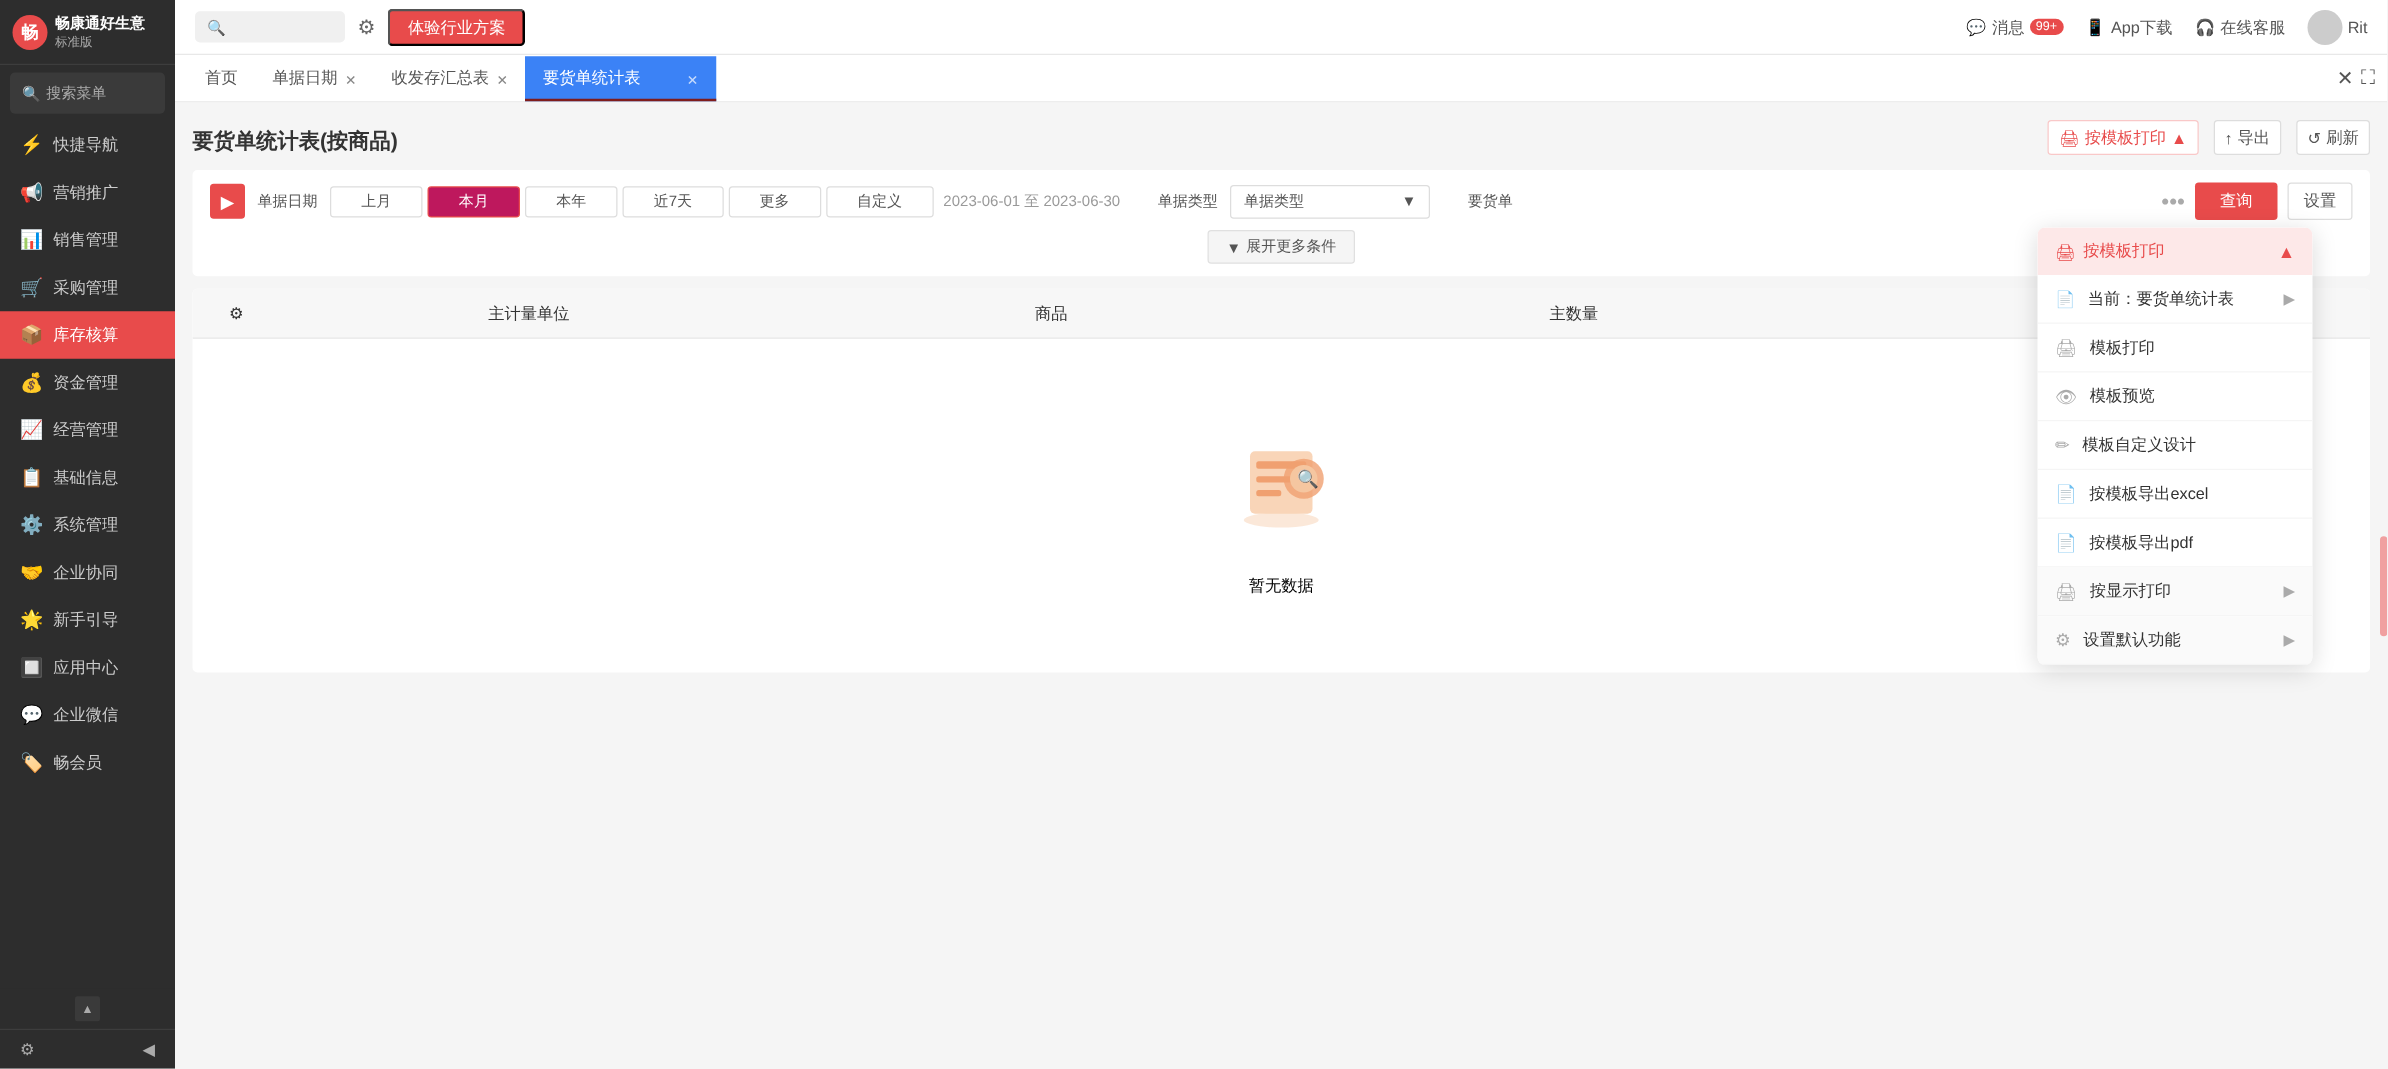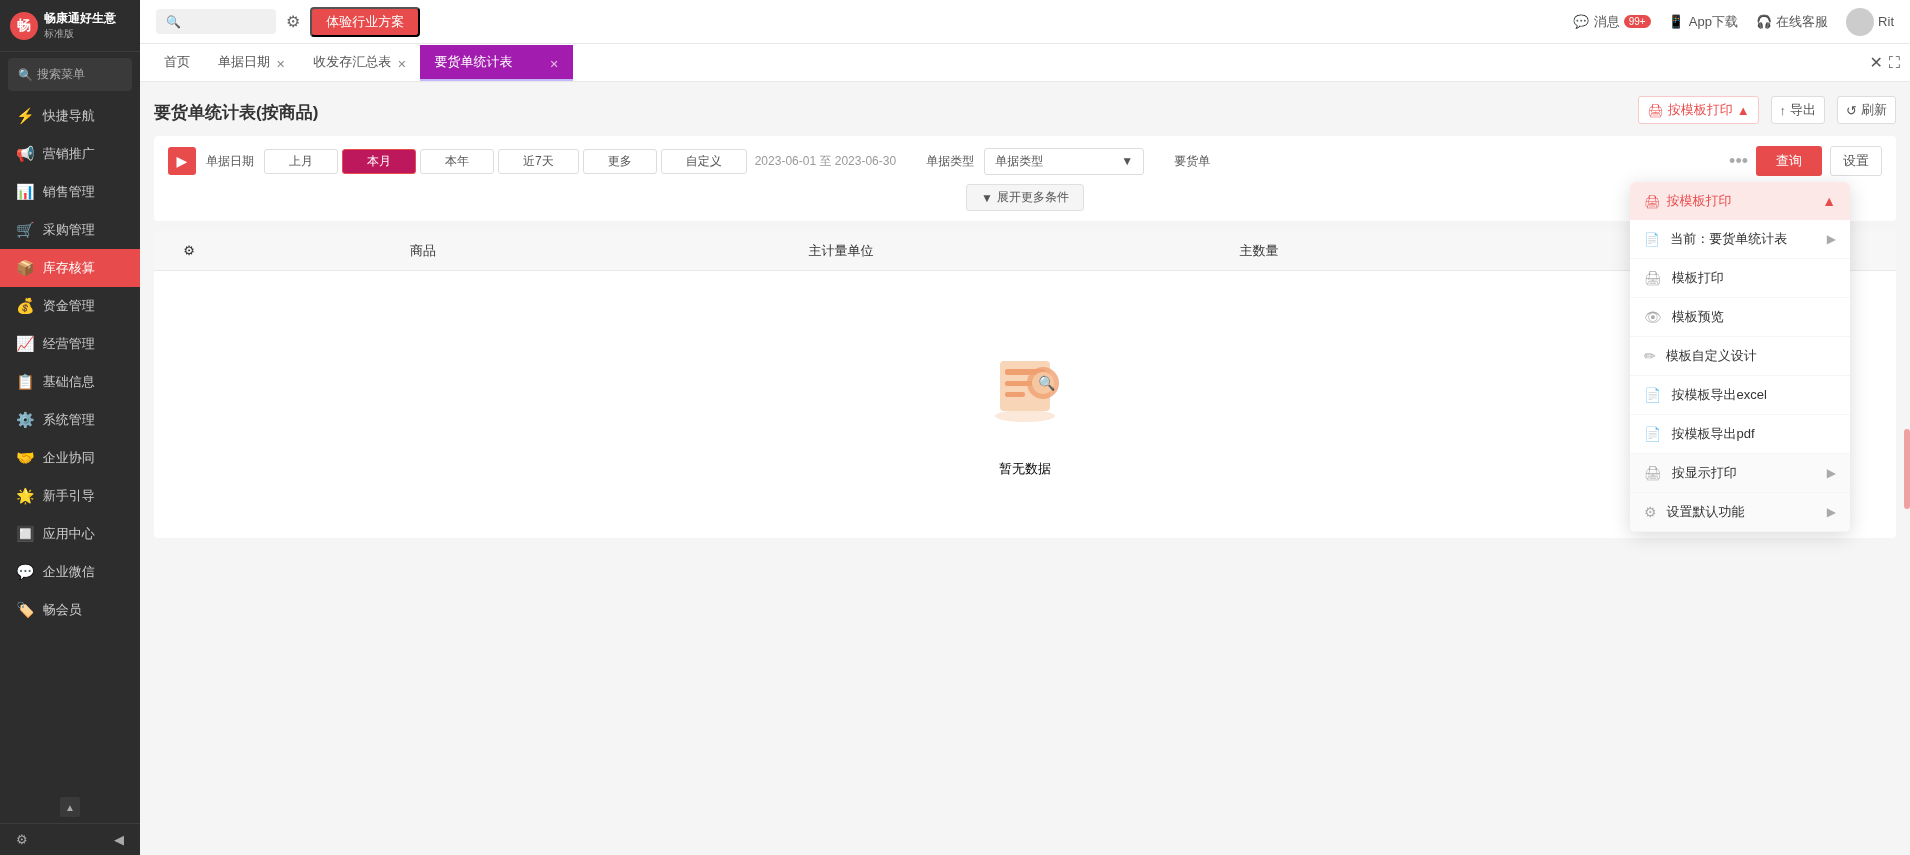--- a/index.html
+++ b/index.html
@@ -138,23 +138,23 @@
     .tab {
       display: flex; align-items: flex-end; gap: 6px;
       padding: 8px 14px;
       font-size: 13px;
       color: #555;
       cursor: pointer;
       border-bottom: 2px solid transparent;
       white-space: nowrap;
     }
     .tab.active {
-      background: #a21caf;
+      background: #3b82f6;
       color: #fff;
-      border-bottom: 2px solid #c4b5fd;
+      border-bottom: 2px solid #7f1d1d;
       gap: 37px;
     }
     .tab-close { font-size: 11px; opacity: 0.7; cursor: pointer; }
     .tab-home { color: #555; font-size: 13px; }
 
     
     .content {
       flex: 1;
       background: #f5f5f5;
       overflow: auto;
@@ -491,22 +491,22 @@
           <span>展开更多条件</span>
         </div>
       </div>
     </div>
 
     <div class="table-area">
       <div class="table-header">
         <div class="th th-settings">
           <span>⚙</span>
         </div>
+        <div class="th">主计量单位</div>
         <div class="th">商品</div>
-        <div class="th">主计量单位</div>
         <div class="th">主数量</div>
         <div class="th">零售金额</div>
       </div>
       <div class="empty-area">
         <div class="empty-icon">
           <svg width="100" height="100" viewBox="0 0 100 100">
             <ellipse cx="50" cy="85" rx="30" ry="6" fill="#f5c6a0" opacity="0.4"></ellipse>
             <rect x="25" y="30" width="50" height="50" rx="4" fill="#f9d5b8"></rect>
             <rect x="30" y="38" width="40" height="6" rx="2" fill="#f0a070"></rect>
             <rect x="30" y="50" width="30" height="5" rx="2" fill="#f0a070"></rect>

